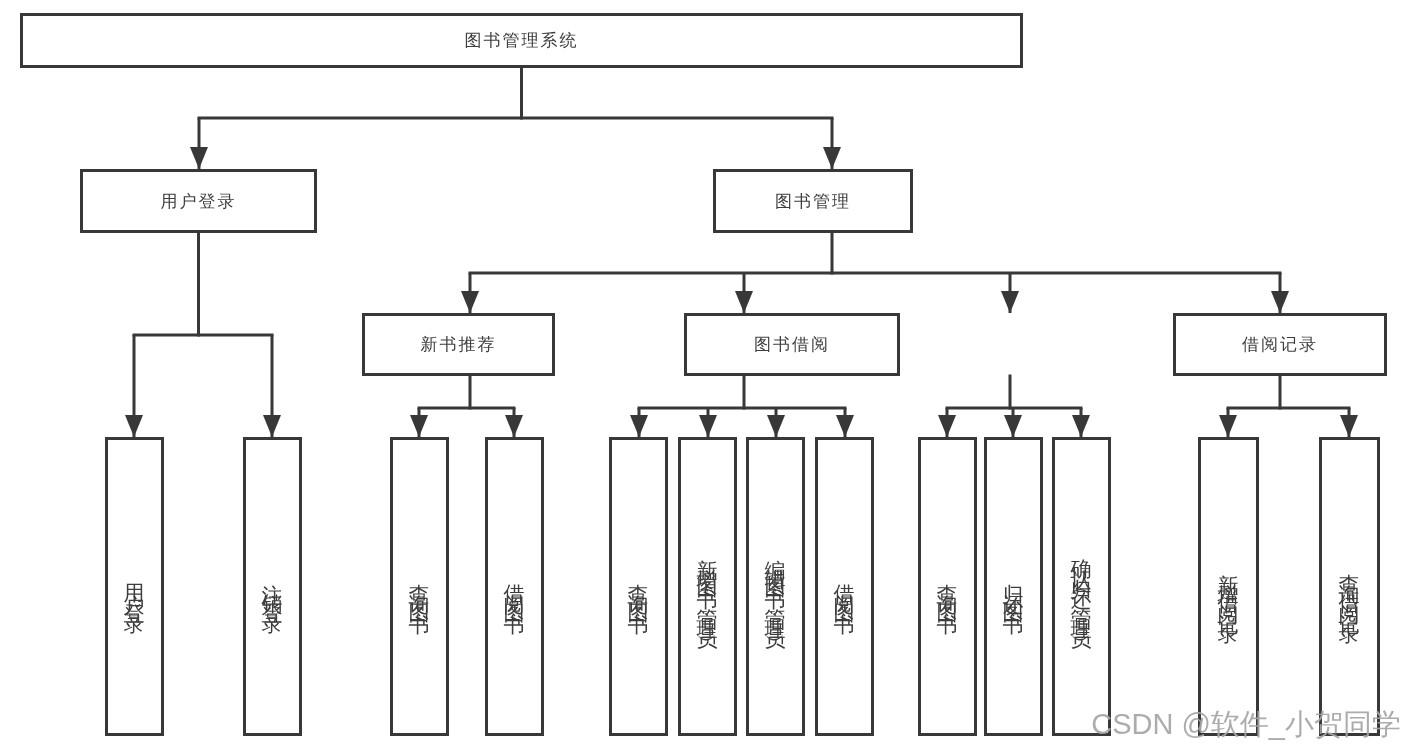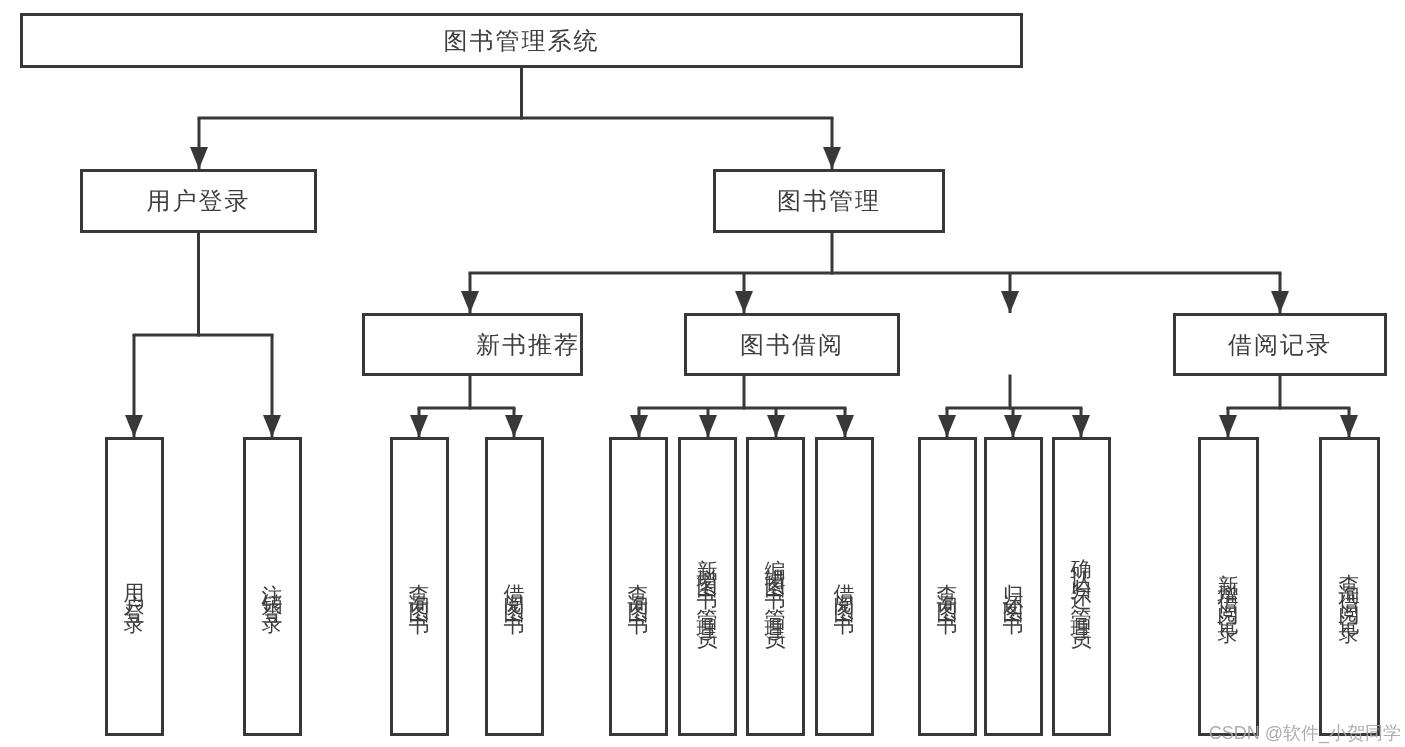--- a/index.html
+++ b/index.html
@@ -31,21 +31,21 @@
   .node {
     position: absolute;
     background: #fff;
     border: 3px solid var(--line);
     display: flex;
     align-items: center;
     justify-content: center;
     z-index: 2;
   }
   .node .hlabel {
-    font-size: 24px;
+    font-size: 17px;
     letter-spacing: 2px;
     color: var(--text);
     white-space: nowrap;
   }
   .root  { left: 20px;  top: 13px;  width: 1003px; height: 55px; }
   .lvl2  { top: 169px; height: 64px; }
   .lvl3  { top: 313px; height: 63px; }
   .leaf {
     position: absolute;
     top: 437px;
@@ -63,21 +63,21 @@
     text-orientation: mixed;
     font-size: 21px;
     letter-spacing: 10px;
     color: var(--text);
     line-height: 1;
   }
   #watermark {
     position: absolute;
     right: 4px;
     bottom: 2px;
-    font-size: 18px;
+    font-size: 29px;
     color: var(--wm);
     opacity: 0.92;
     z-index: 5;
     white-space: nowrap;
   }
 </style>
 </head>
 <body>
 
 <div id="stage">
@@ -144,25 +144,25 @@
     </g>
   </svg>
 
   <div class="node root">
     <span class="hlabel">图书管理系统</span>
   </div>
 
   <div class="node lvl2" style="left:80px; width:237px;">
     <span class="hlabel">用户登录</span>
   </div>
-  <div class="node lvl2" style="left:713px; width:232px;">
+  <div class="node lvl2" style="left:713px; width:200px;">
     <span class="hlabel">图书管理</span>
   </div>
 
-  <div class="node lvl3" style="left:362px; width:221px;justify-content:flex-end;">
+  <div class="node lvl3" style="left:362px; width:193px;">
     <span class="hlabel">新书推荐</span>
   </div>
   <div class="node lvl3" style="left:636px; width:216px;margin-left:48px;">
     <span class="hlabel">图书借阅</span>
   </div>
   <div class="node lvl3" style="left:1173px; width:214px;align-items:center;">
     <span class="hlabel">借阅记录</span>
   </div>
 
   <div class="leaf" style="left:105px;">

